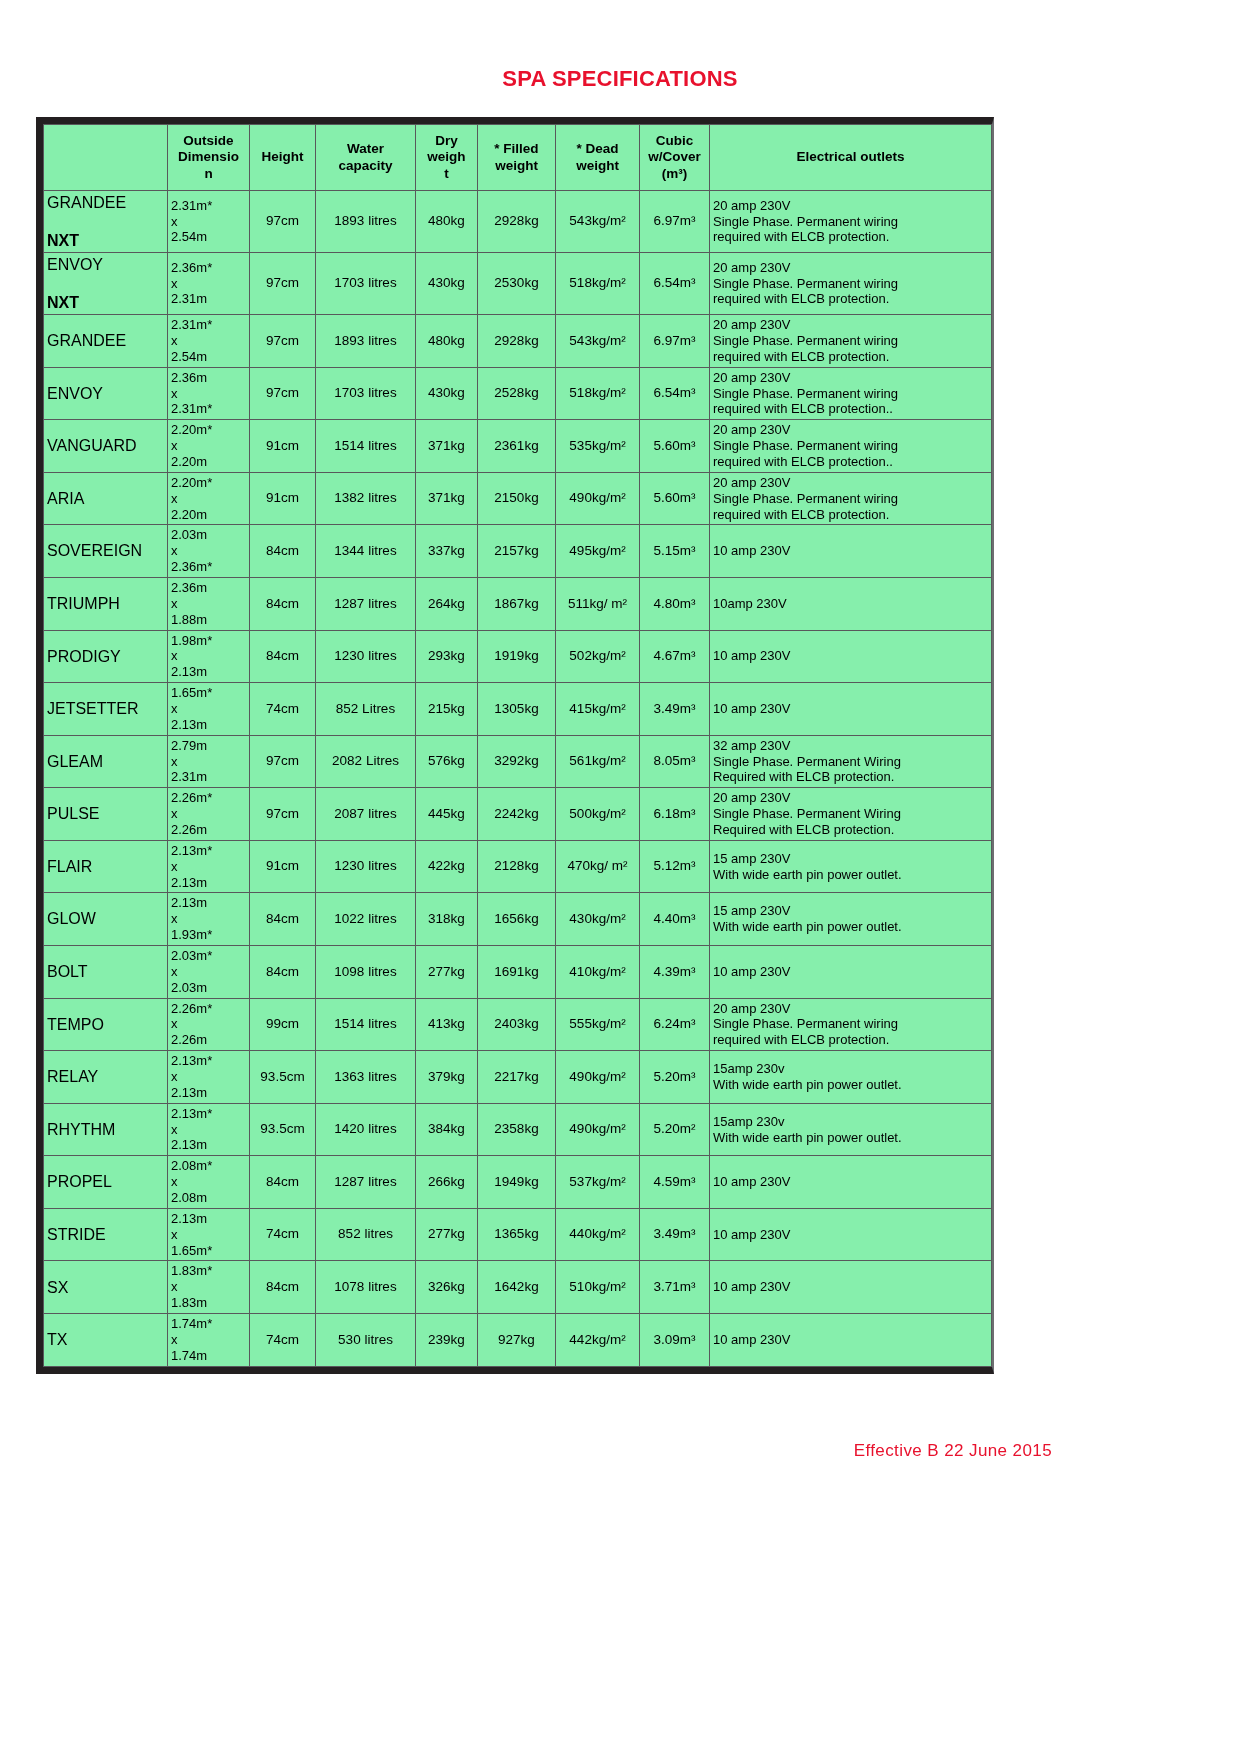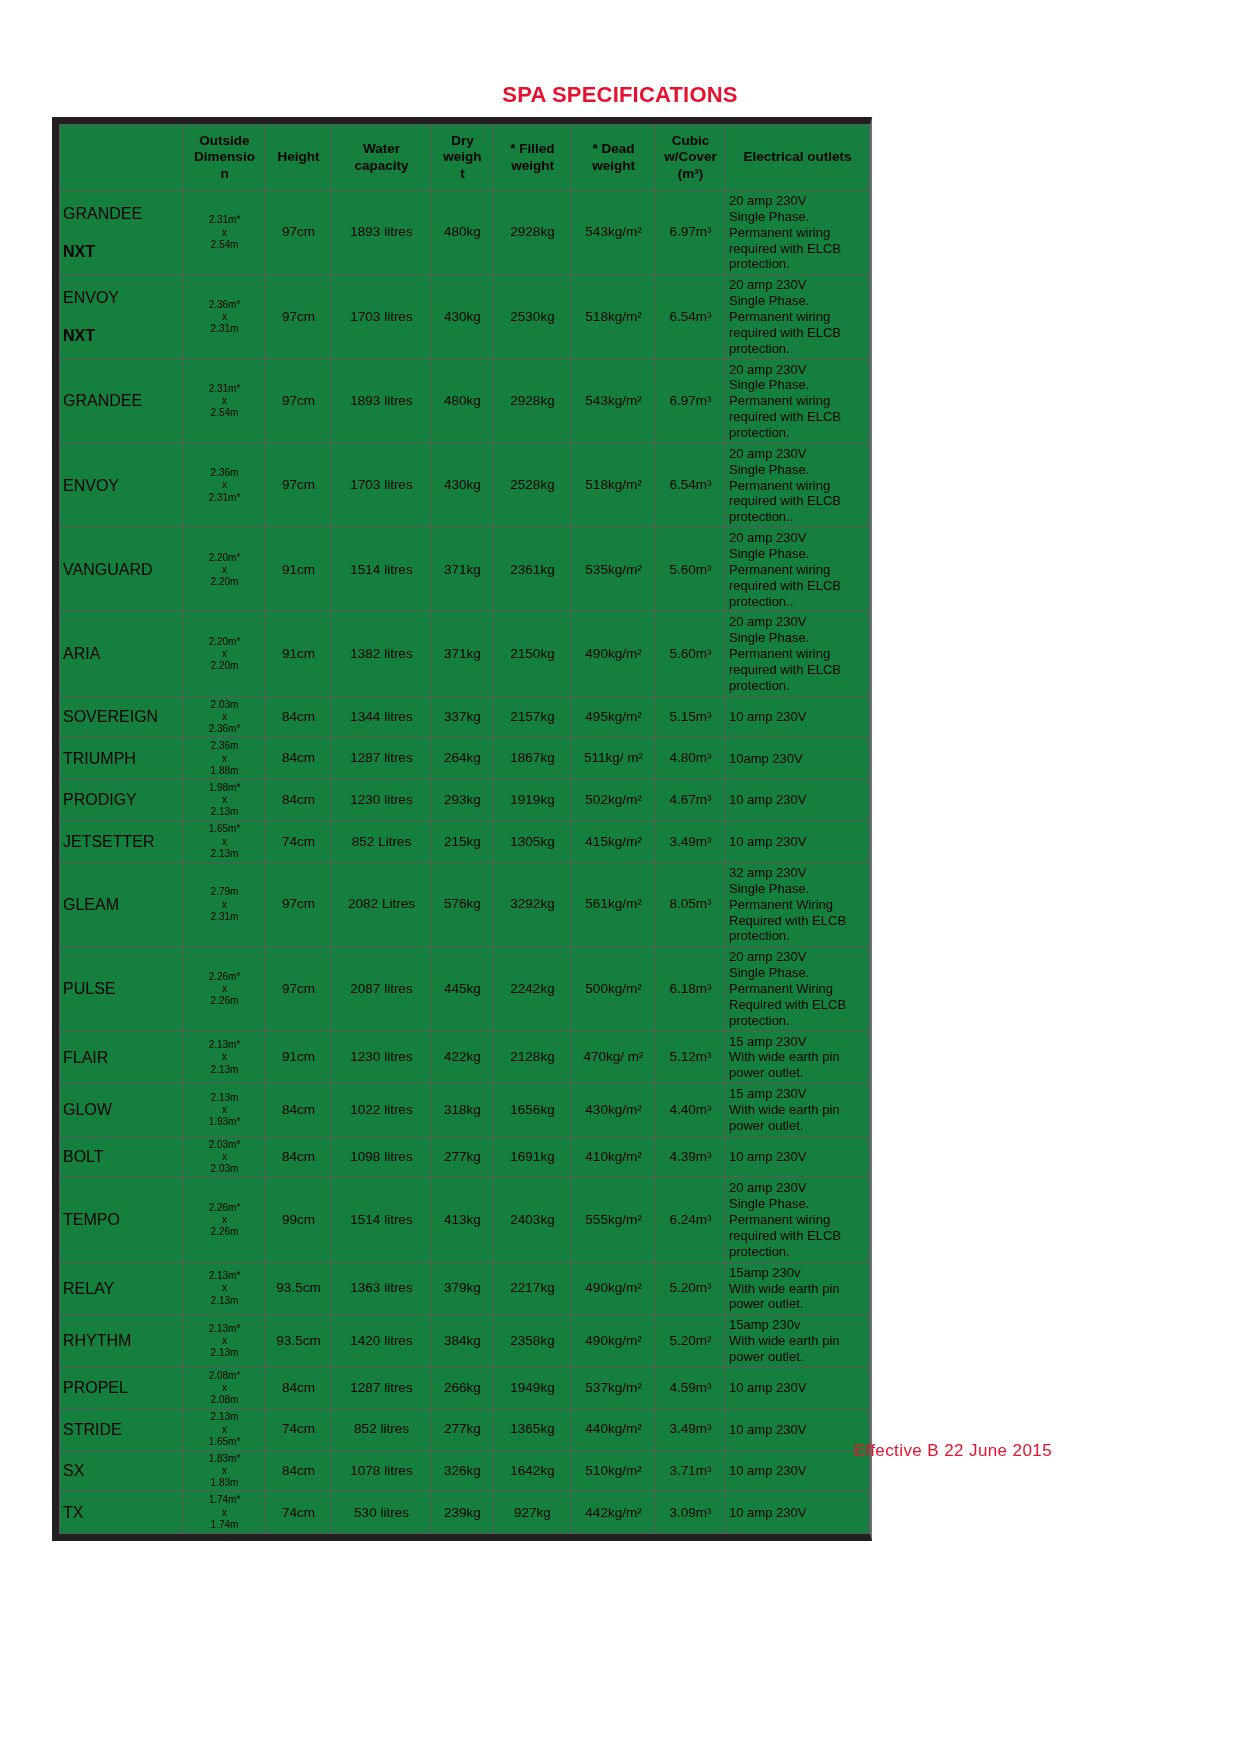--- a/index.html
+++ b/index.html
@@ -13,44 +13,44 @@
     height: 1754px;
     font-family: "Liberation Sans", sans-serif;
     color: #000000;
     position: relative;
     overflow: hidden;
   }
   .page {
     position: relative;
     width: 1240px;
     height: 1754px;
-    padding: 16px;
+    padding: 0;
     border-radius: 18px;
   }
   .doc-title {
     text-align: center;
     color: #e8112d;
     font-size: 22px;
     font-weight: bold;
     letter-spacing: 0.2px;
     margin: 0;
     padding-top: 66px;
     padding-bottom: 0;
     font-family: "Liberation Sans", sans-serif;
   }
   .table-wrap {
     position: absolute;
-    left: 52px;
+    left: 36px;
     top: 117px;
-    width: 820px;
+    width: 958px;
     border-top: 7px solid #231f20;
     border-bottom: 7px solid #231f20;
     border-left: 7px solid #231f20;
     border-right: 2px solid #6d6e71;
-    background: #15803d;
+    background: #86efac;
   }
   table.spec {
     border-collapse: collapse;
     width: 100%;
     table-layout: fixed;
     font-size: 13.2px;
   }
   table.spec td, table.spec th {
     border: 1px solid #58595b;
     padding: 2px 3px;
@@ -81,22 +81,22 @@
     padding-left: 10px;
     font-size: 16px;
   }
   td.model .nxt {
     font-weight: bold;
     display: block;
     margin-top: 18px;
   }
   td.model .mname { display: inline; }
   td.dim {
-    text-align: center;
-    font-size: 10px;
+    text-align: left;
+    font-size: 13px;
     line-height: 1.28;
     padding-top: 4px;
     padding-bottom: 4px;
   }
   td.num {
     text-align: center;
     font-size: 13.5px;
   }
   td.elec {
     font-size: 13px;

